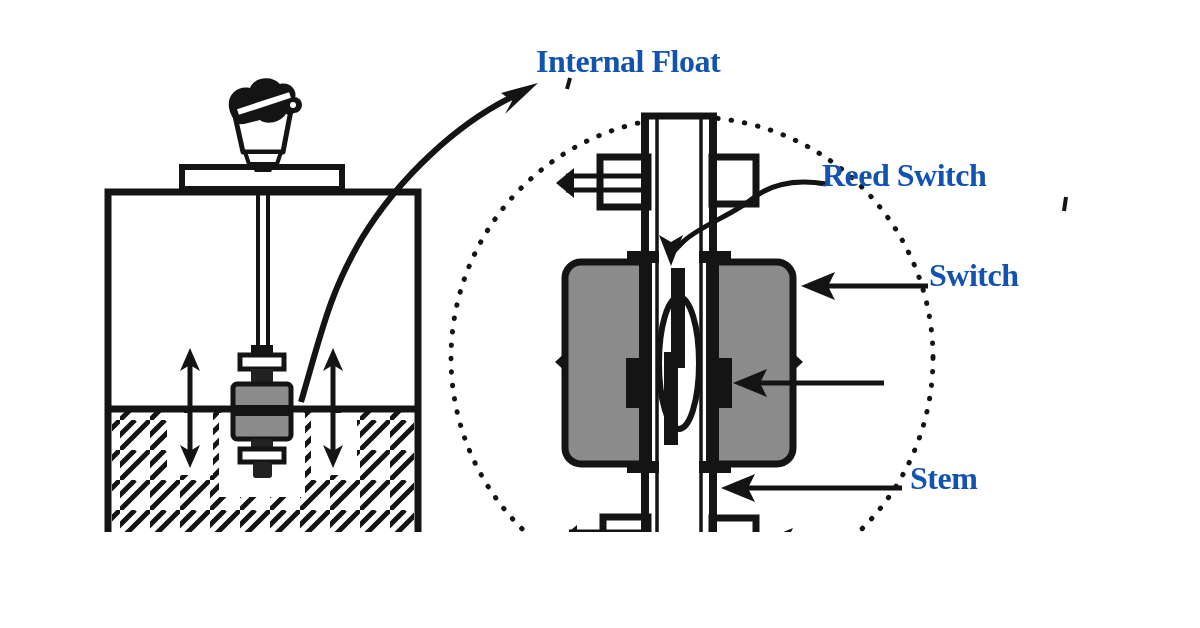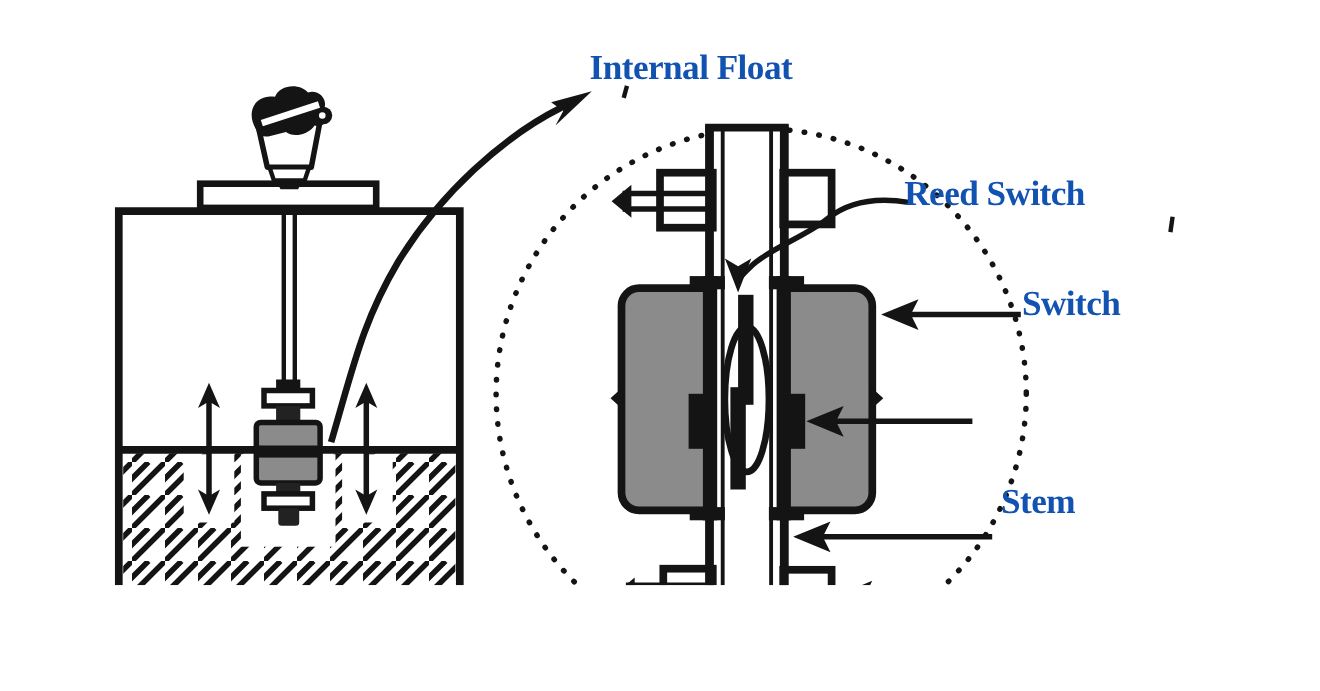--- a/index.html
+++ b/index.html
@@ -15,21 +15,21 @@
   }
   .figure svg{position:absolute;left:0;top:0;}
   .diagram-label{
     position:absolute;color:var(--label-text);font-weight:700;font-size:32px;
     line-height:1.1;white-space:nowrap;letter-spacing:-0.5px;
   }
   .lbl-internal-float{left:536px;top:44px;}
   .lbl-reed-switch{left:778px;top:158px;margin-left:44px;}
   .lbl-float{left:929px;top:258px;}
   .lbl-magnet{left:888px;top:358px;}
-  .lbl-stem{left:910px;top:438px;}
+  .lbl-stem{left:910px;top:461px;}
   .lbl-stopper{left:893px;top:517px;}
   .ln{stroke:var(--line);fill:none;}
   .fl{fill:var(--line);stroke:none;}
   .wh{fill:#ffffff;}
   .gray{fill:var(--float-fill);}
 </style>
 </head>
 <body>
 
 <div class="figure">

